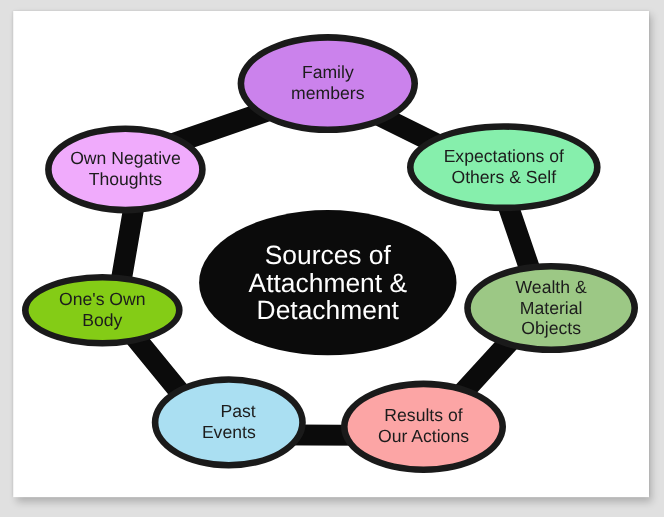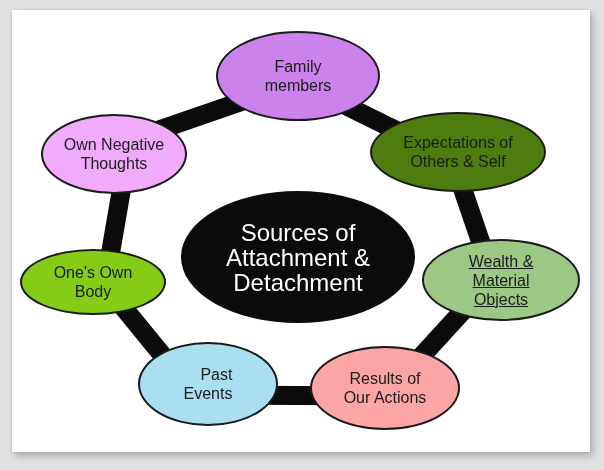--- a/index.html
+++ b/index.html
@@ -27,37 +27,37 @@
   }
   .ring-svg {
     position: absolute;
     left: 0;
     top: 0;
     width: 578px;
     height: 442px;
   }
   .node {
     position: absolute;
-    border: 2px solid #14532d;
+    border: 6px solid #14532d;
     border-radius: 50%;
     box-sizing: border-box;
     display: flex;
     align-items: center;
     justify-content: center;
     text-align: center;
     color: #1c1c1c;
     font-size: 16px;
     line-height: 19px;
   }
   .node .lbl {
     white-space: pre-line;
   }
   .n-family       { left: 204px; top: 21px;  width: 164px; height: 90px; }
   .n-expectations { left: 358px; top: 102px; width: 176px; height: 80px; }
-  .n-wealth       { left: 410px; top: 229px; width: 158px; height: 82px; text-decoration: underline; }
+  .n-wealth       { left: 410px; top: 229px; width: 158px; height: 82px; }
   .n-results      { left: 298px; top: 336px; width: 150px; height: 84px; }
   .n-past         { left: 126px; top: 332px; width: 140px; height: 84px; }
   .n-body         { left: 8px;   top: 239px; width: 146px; height: 66px; }
   .n-negative     { left: 29px;  top: 104px; width: 146px; height: 80px; }
   .n-center {
     left: 169px; top: 181px; width: 234px; height: 132px;
     border: none;
     font-size: 24px;
     line-height: 25px;
     font-weight: 400;
@@ -71,21 +71,21 @@
 
     <svg class="ring-svg" viewBox="0 0 578 442" aria-hidden="true">
       <path d="M 286 72 L 440 148 L 481 268 L 373 386 L 183 385 L 93 275 L 118 130 Z" fill="none" stroke-width="19" stroke-linejoin="round" stroke="#0b0b0b"></path>
     </svg>
 
     <div class="node n-family" style="background: rgb(203, 130, 236); border-color: rgb(26, 26, 26);">
       <span class="lbl">Family
 members</span>
     </div>
 
-    <div class="node n-expectations" style="background: #4d7c0f; border-color: rgb(26, 26, 26);">
+    <div class="node n-expectations" style="background: #86efac; border-color: rgb(26, 26, 26);">
       <span class="lbl">Expectations of
 Others &amp; Self</span>
     </div>
 
     <div class="node n-wealth" style="background: rgb(156, 200, 133); border-color: rgb(26, 26, 26);">
       <span class="lbl">Wealth &amp;
 Material
 Objects</span>
     </div>
 

